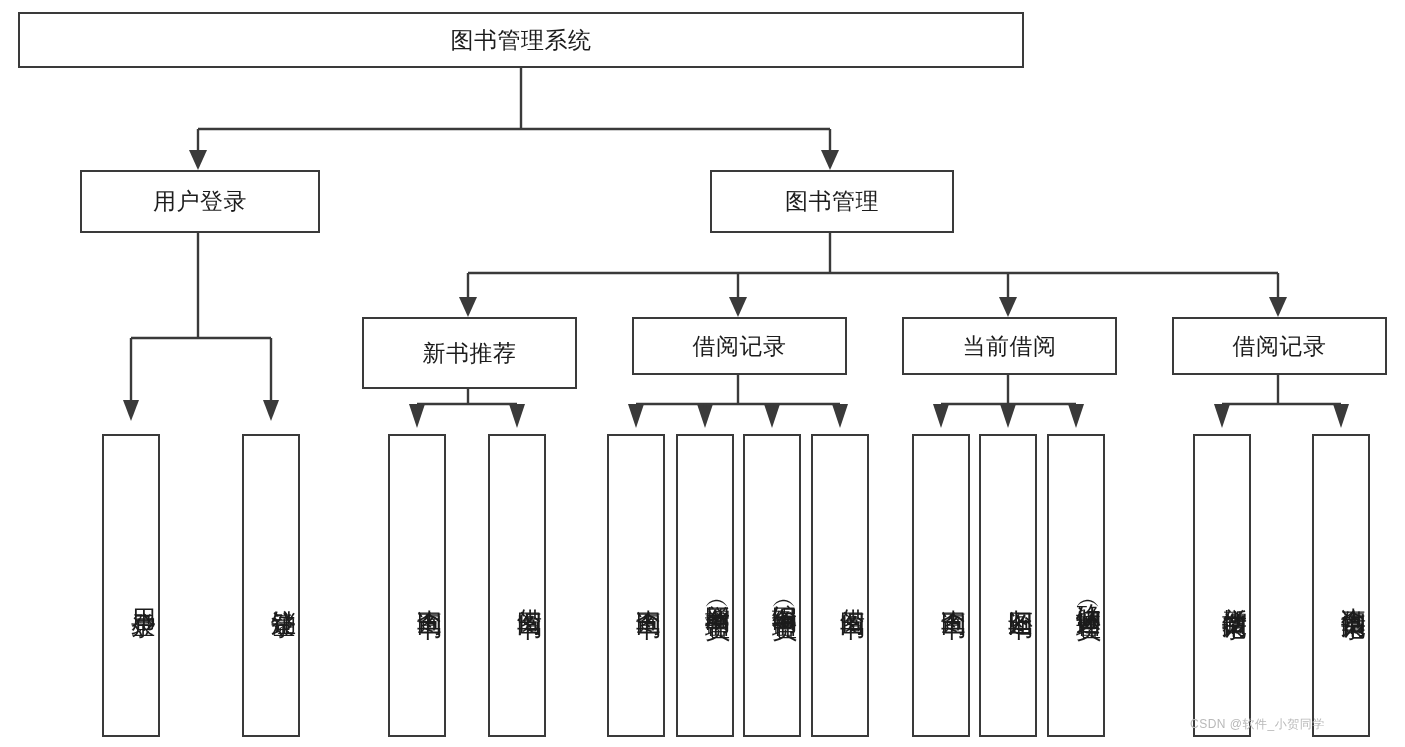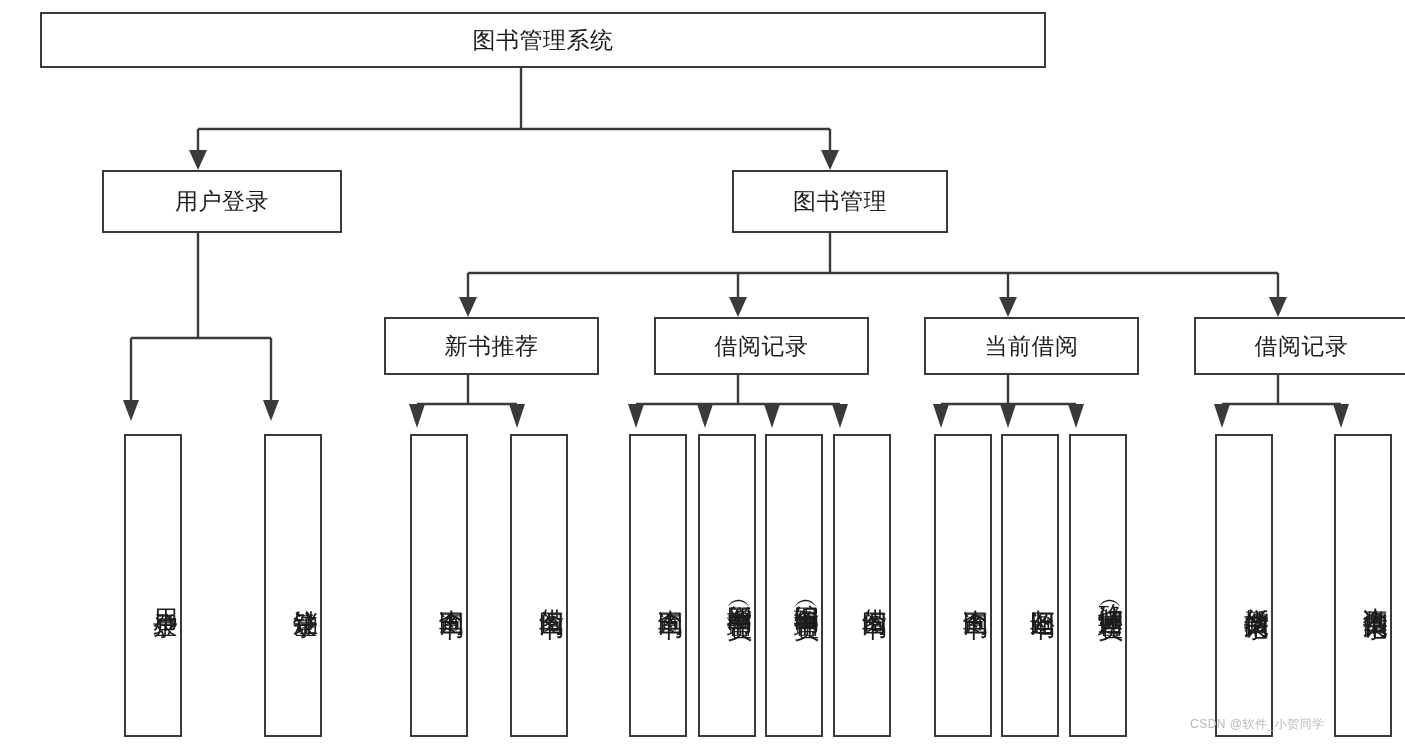--- a/index.html
+++ b/index.html
@@ -23,21 +23,20 @@
   }
   .node {
     position: absolute;
     box-sizing: border-box;
     background: #ffffff;
     border: 2.5px solid #3a3a3a;
     display: flex;
     align-items: center;
     justify-content: center;
     color: #1c1c1c;
-    margin-left: 22px;
   }
   .node.horiz {
     font-size: 23px;
     letter-spacing: 0.5px;
   }
   .node.vert {
     writing-mode: vertical-rl;
     text-orientation: upright;
     font-size: 25px;
     line-height: 1.18;
@@ -144,25 +143,25 @@
   </svg>
 
   <div class="node horiz" style="left:18px; top:12px; width:1006px; height:56px;">
     <span>图书管理系统</span>
   </div>
 
   <div class="node horiz" style="left:80px; top:170px; width:240px; height:63px;">
     <span>用户登录</span>
   </div>
 
-  <div class="node horiz" style="left:710px; top:170px; width:216px; height:63px;">
+  <div class="node horiz" style="left:710px; top:170px; width:244px; height:63px;">
     <span>图书管理</span>
   </div>
 
-  <div class="node horiz" style="left:362px; top:317px; width:215px; height:58px;">
+  <div class="node horiz" style="left:362px; top:317px; width:215px; height:72px;">
     <span>新书推荐</span>
   </div>
 
   <div class="node horiz" style="left:632px; top:317px; width:215px; height:58px;">
     <span>借阅记录</span>
   </div>
 
   <div class="node horiz" style="left:902px; top:317px; width:215px; height:58px;text-align:right;">
     <span>当前借阅</span>
   </div>

